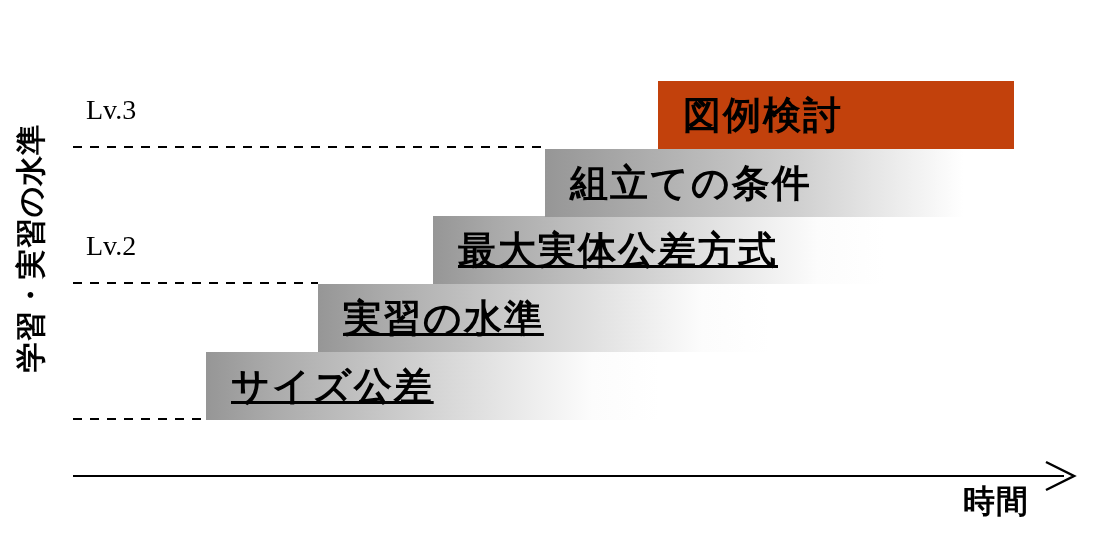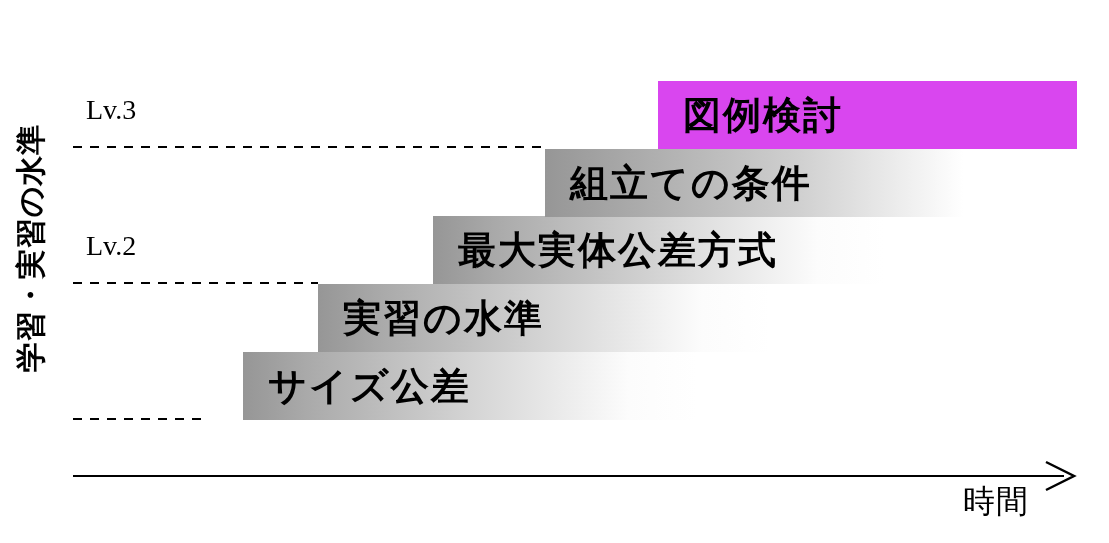--- a/index.html
+++ b/index.html
@@ -31,32 +31,33 @@
   .dash-lv2{left:73px;top:282px;width:245px;}
   .dash-lv1{left:73px;top:418px;width:133px;}
   
   .bar{
     position:absolute;height:68px;box-sizing:border-box;
     display:flex;align-items:center;padding-left:25px;
     font-size:38px;font-weight:600;letter-spacing:2px;white-space:nowrap;
   }
   .bar-fade{
     background:linear-gradient(90deg,#969696 0%,#ababab 15%,#d4d4d4 50%,#fcfcfc 85%,#ffffff 100%);
+    text-decoration:underline;
   }
-  .bar1{left:206px;top:352px;width:454px;margin-left:37px;}
+  .bar1{left:206px;top:352px;width:454px;}
   .bar2{left:318px;top:284px;width:452px;}
   .bar3{left:433px;top:216px;width:452px;}
   .bar4{left:545px;top:149px;width:418px;
         background:linear-gradient(90deg,#969696 0%,#a9a9a9 20%,#cfcfcf 60%,#ffffff 100%);}
-  .bar5{left:658px;top:81px;width:419px;background:#d946ef;}
+  .bar5{left:658px;top:81px;width:356px;background:#c2410c;}
   
   .x-axis{position:absolute;left:70px;top:458px;width:1012px;height:36px;}
   .x-label{
     position:absolute;left:963px;top:480px;
-    font-size:32px;font-weight:400;letter-spacing:1px;white-space:nowrap;
+    font-size:32px;font-weight:700;letter-spacing:1px;white-space:nowrap;
   }
 </style>
 </head>
 <body>
 
 <div class="canvas">
 
   <div class="y-label">学習・実習の水準</div>
 
   <div class="lv lv3">Lv.3</div>

